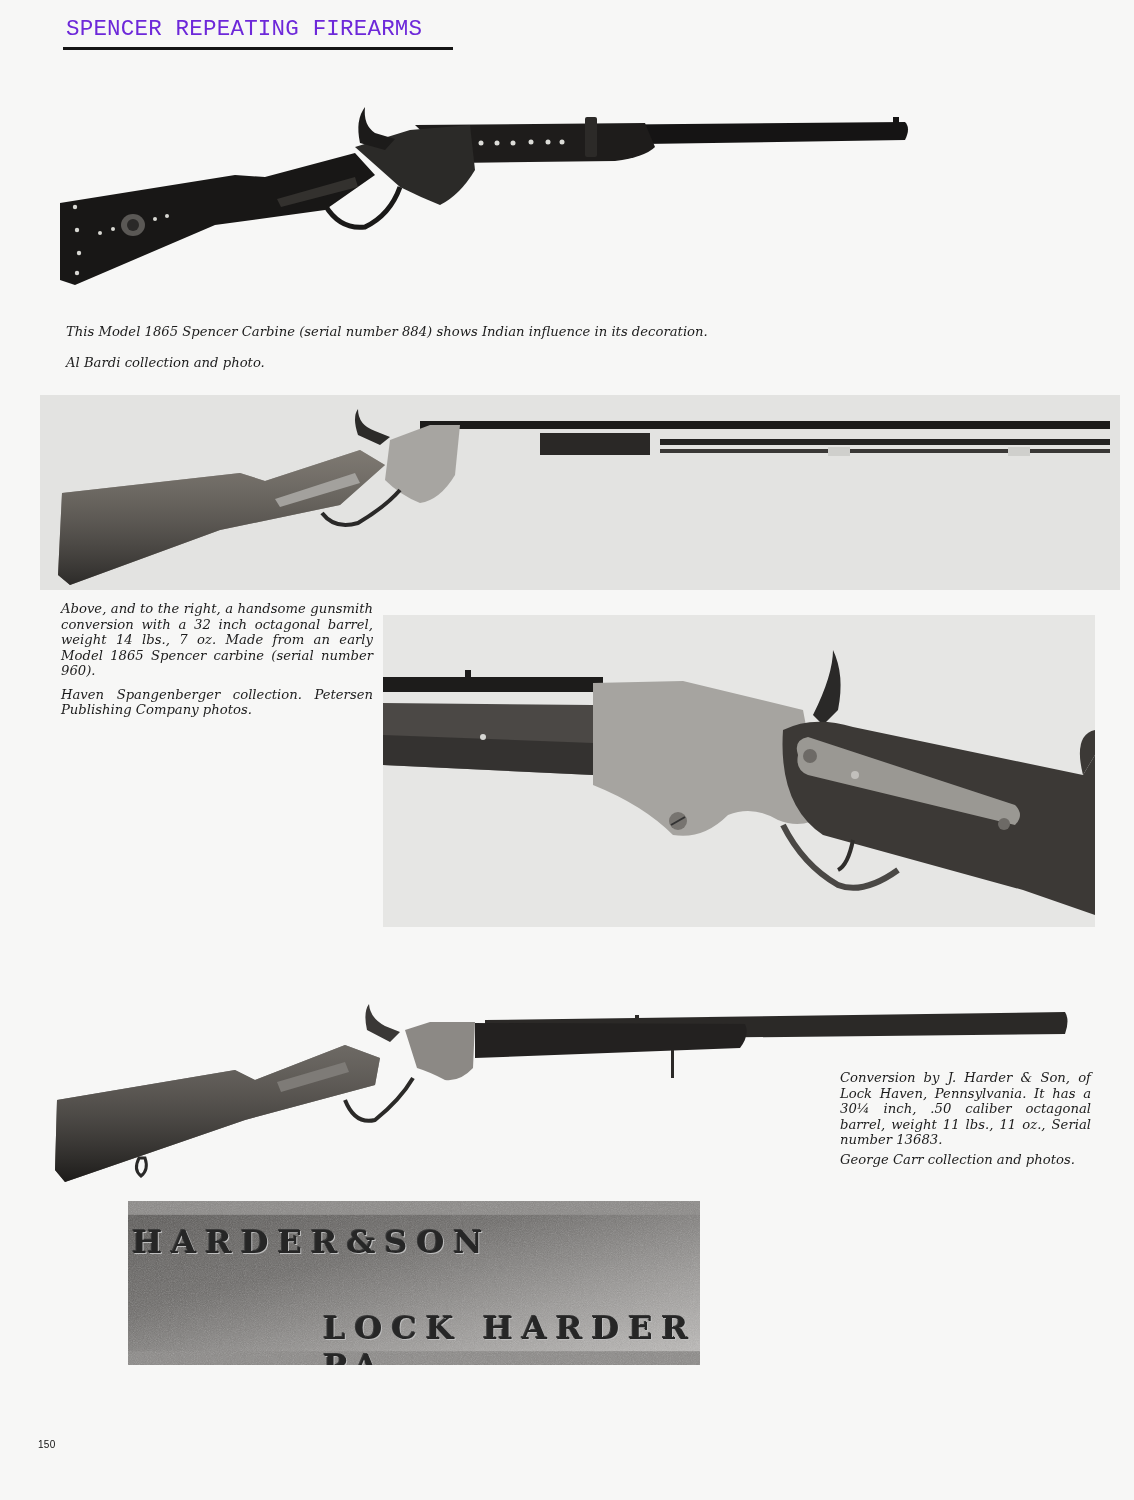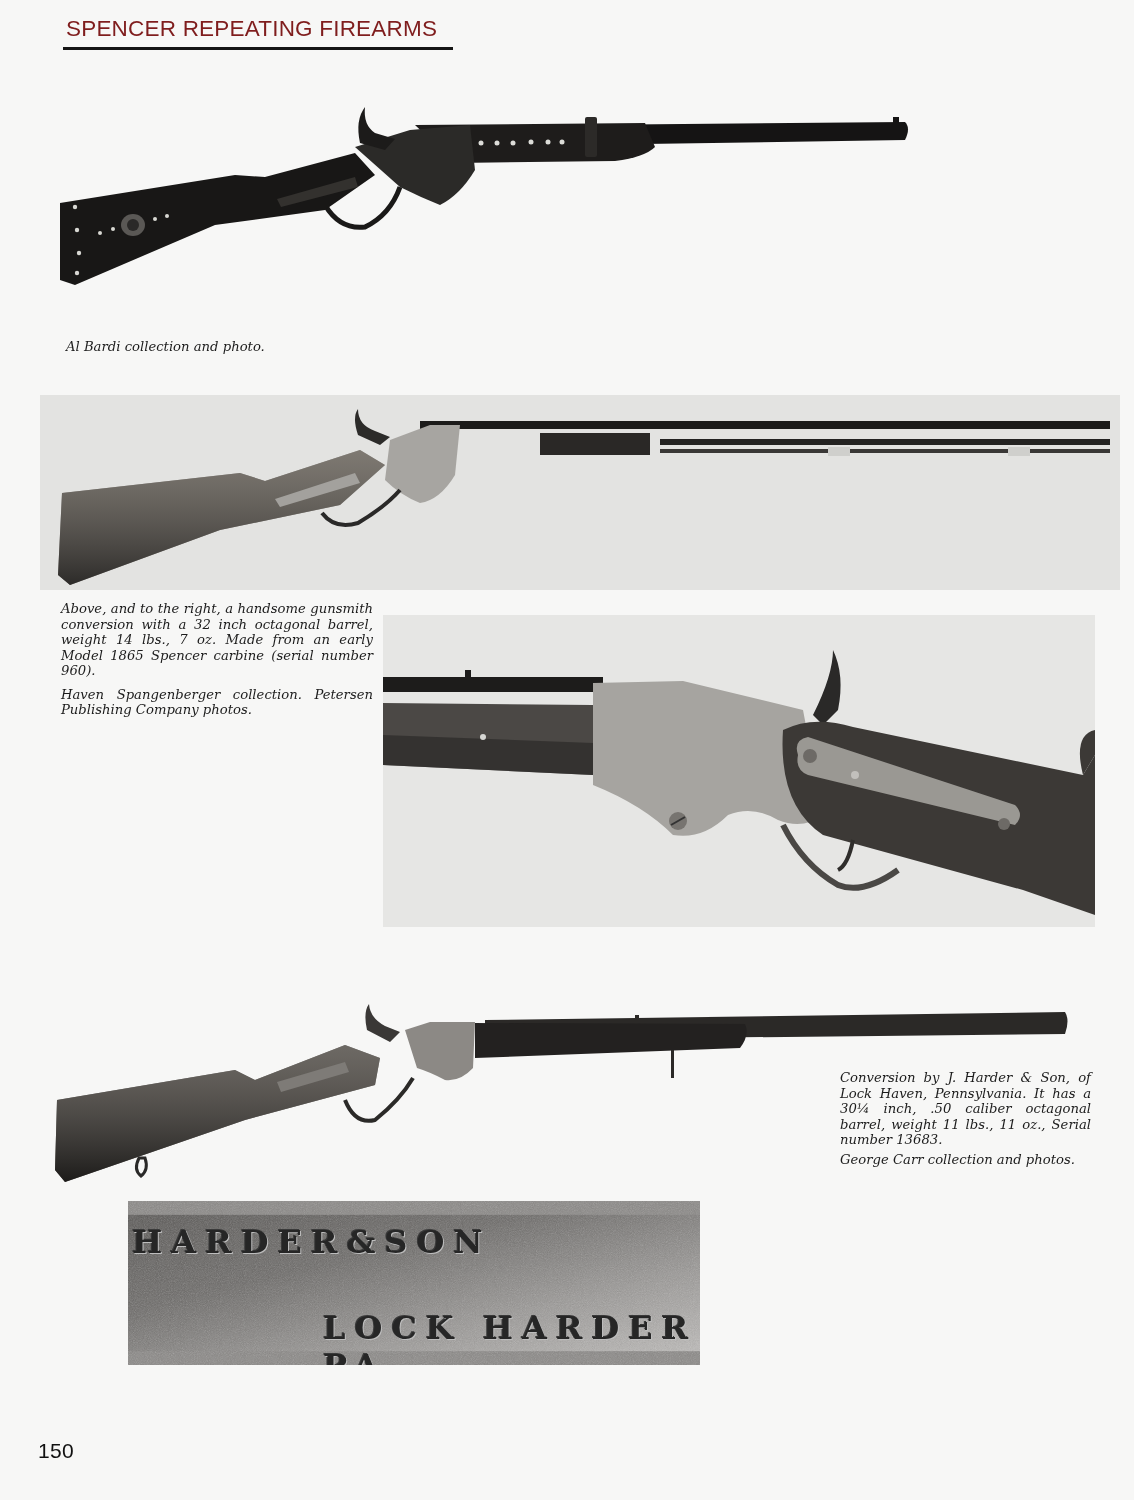--- a/index.html
+++ b/index.html
@@ -2,34 +2,34 @@
 <html><head>
 <meta charset="utf-8">
 <style>
   html, body { margin:0; padding:0; }
   body {
     width:1134px; height:1500px; position:relative; overflow:hidden;
     background:#f7f7f6; font-family:"DejaVu Serif", serif; color:#1a1a1a;
   }
   .abs { position:absolute; }
   .header-title {
-    left:66px; top:16px; font-family:Liberation Sans, sans-serif; font-size:22.5px;
-    letter-spacing:0.2px; color:#7f1d1d; white-space:nowrap;
+    left:66px; top:16px; font-family:Liberation Mono, monospace; font-size:22.5px;
+    letter-spacing:0.2px; color:#6d28d9; white-space:nowrap;
   }
   .header-rule { left:63px; top:47px; width:390px; height:2.5px; background:#151515; }
   .caption {
     font-family:"DejaVu Serif", serif; font-style:italic; font-size:13.2px;
     line-height:15.5px; color:#1c1c1c;
   }
   .caption p { margin:0; }
   .justify { text-align:justify; text-align-last:left; }
   .photo { overflow:hidden; }
   .photo svg { display:block; width:100%; height:100%; }
   .page-number {
-    left:38px; top:1439px; font-family:"Liberation Sans", sans-serif; font-size:21px;
+    left:38px; top:1439px; font-family:"Liberation Sans", sans-serif; font-size:10px;
     color:#111; letter-spacing:0.3px;
   }
   .stamp-text {
     font-family:"DejaVu Serif", serif; font-weight:bold; letter-spacing:9px;
     color:#262626; text-shadow:1px 1px 0 #bdbdbd, -1px -1px 0 #3a3a3a;
   }
 </style>
 </head>
 <body>
 
@@ -74,20 +74,21 @@
         <circle cx="58" cy="134" r="2"></circle>
         <circle cx="100" cy="124" r="2"></circle>
         <circle cx="112" cy="121" r="2"></circle>
     </g>
     <ellipse cx="78" cy="130" rx="12" ry="11" fill="#5a5855"></ellipse>
     <ellipse cx="78" cy="130" rx="6" ry="6" fill="#2a2928"></ellipse>
   </svg>
 </div>
 
 <div class="abs caption" style="left:66px; top:324px; width:700px;">
+  <p style="white-space:nowrap;">This Model 1865 Spencer Carbine (serial number 884) shows Indian influence in its decoration.</p>
   <p style="margin-top:15px;">Al Bardi collection and photo.</p>
 </div>
 
 <div class="abs photo" style="left:40px; top:395px; width:1080px; height:195px; background:#e3e3e1;">
   <svg viewBox="0 0 1080 195">
 
     <rect x="380" y="26" width="690" height="8" fill="#1c1b1a"></rect>
 
     <rect x="500" y="38" width="110" height="22" fill="#2a2826"></rect>
     <rect x="620" y="44" width="450" height="6" fill="#242322"></rect>

